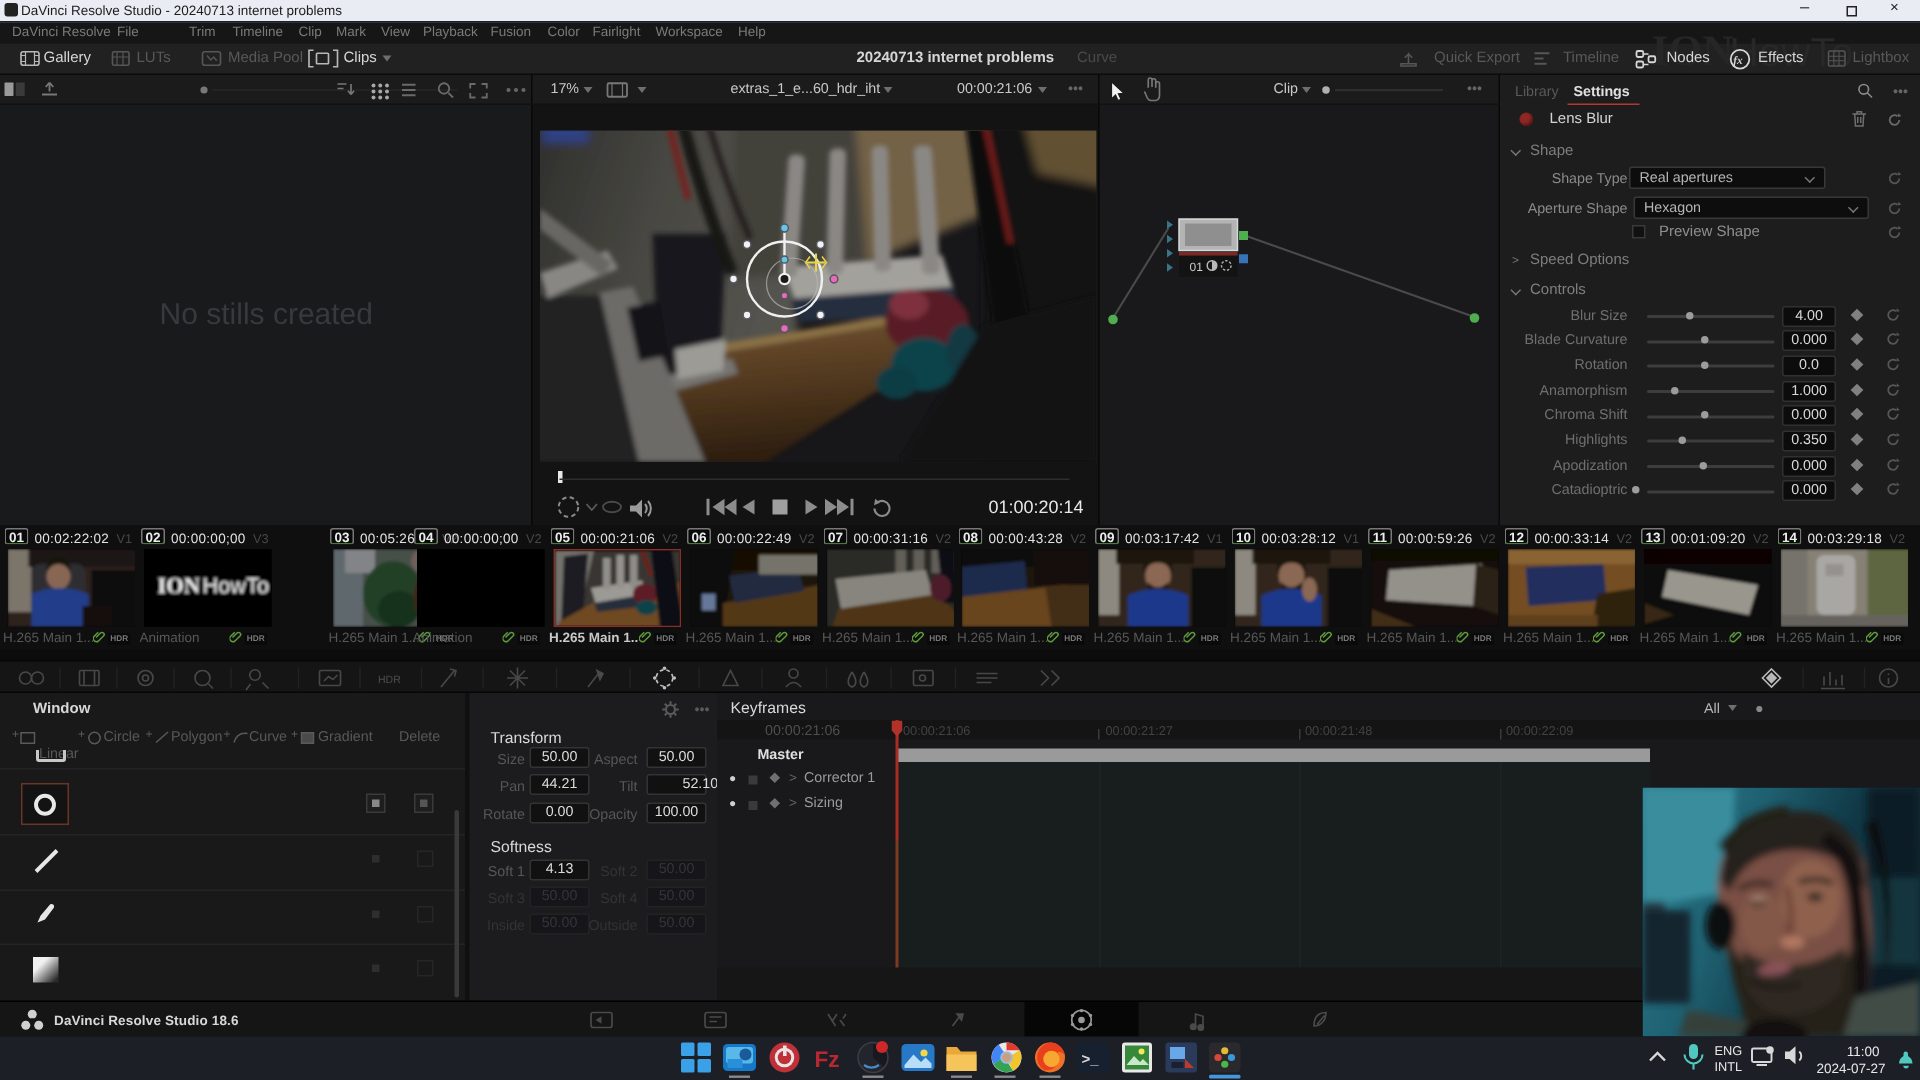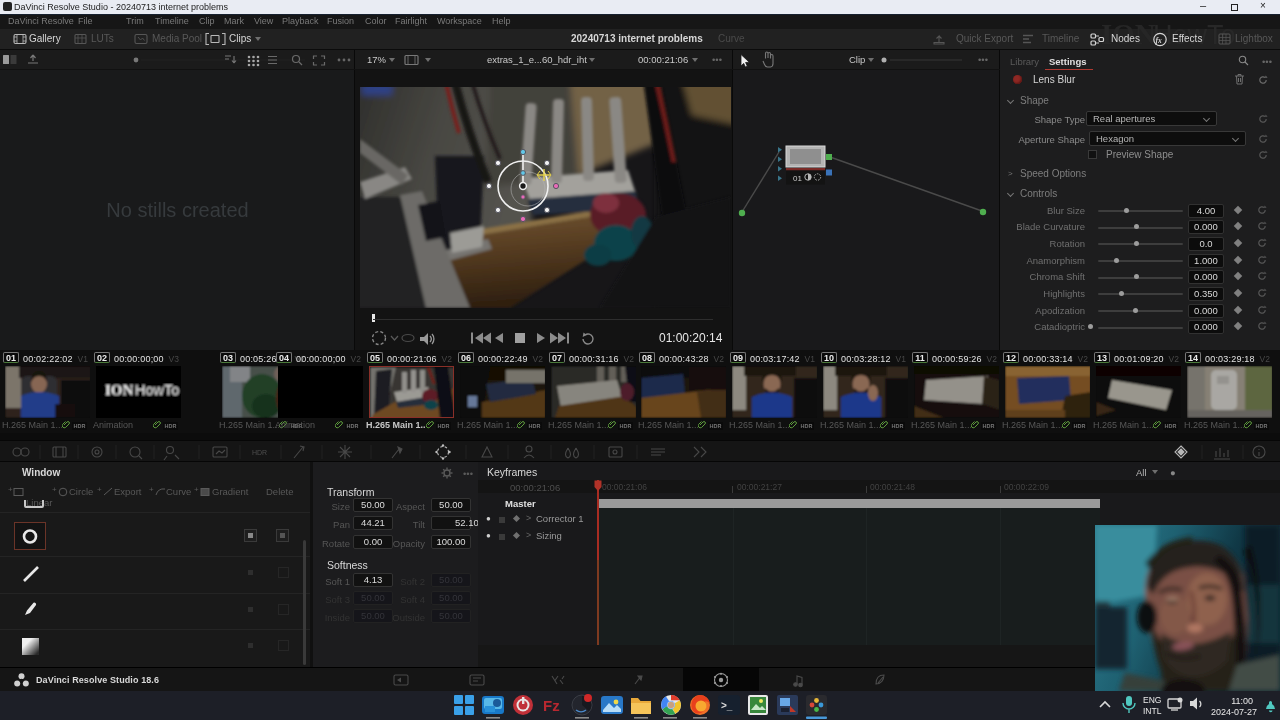--- a/index.html
+++ b/index.html
@@ -910,21 +910,21 @@
       <text x="89" y="6" font-size="8" fill="#5a5a5a" stroke="none">+</text>
           <path d="M96,9 l8,-7"></path>
       <text x="141" y="6" font-size="8" fill="#5a5a5a" stroke="none">+</text>
           <path d="M148,9 q2,-7 9,-6"></path>
       <text x="186" y="6" font-size="8" fill="#5a5a5a" stroke="none">+</text>
           <rect x="193" y="2.5" width="8" height="7" fill="#4a4a4a"></rect>
     </g>
   </svg>
   <span class="abs" style="left:26px;top:24px;margin-top:11px;">Linear</span>
   <span class="abs" style="left:69px;top:24px;">Circle</span>
-  <span class="abs" style="left:114px;top:24px;">Export</span>
+  <span class="abs" style="left:114px;top:24px;">Polygon</span>
   <span class="abs" style="left:166px;top:24px;">Curve</span>
   <span class="abs" style="left:212px;top:24px;">Gradient</span>
   <span class="abs" style="left:266px;top:24px;">Delete</span>
   <div class="abs" style="left:0;top:38px;width:310px;height:167px;overflow:hidden;">
     <div class="abs" style="left:24px;top:-8px;width:20px;height:16px;border:2px solid #c8c8c8;border-radius:2px;"></div>
     <div class="abs" style="left:0;top:12px;width:310px;height:1px;background:#242424;"></div>
     <div class="abs" style="left:14px;top:22px;width:32px;height:28px;background:#131313;border:1px solid #6b3428;"></div>
     <svg class="abs" style="left:21px;top:28px;" width="18" height="17" viewBox="0 0 18 17">
           <circle cx="9" cy="8.5" r="6" stroke="#e8e8e8" stroke-width="2.6" fill="none"></circle>
         </svg>

